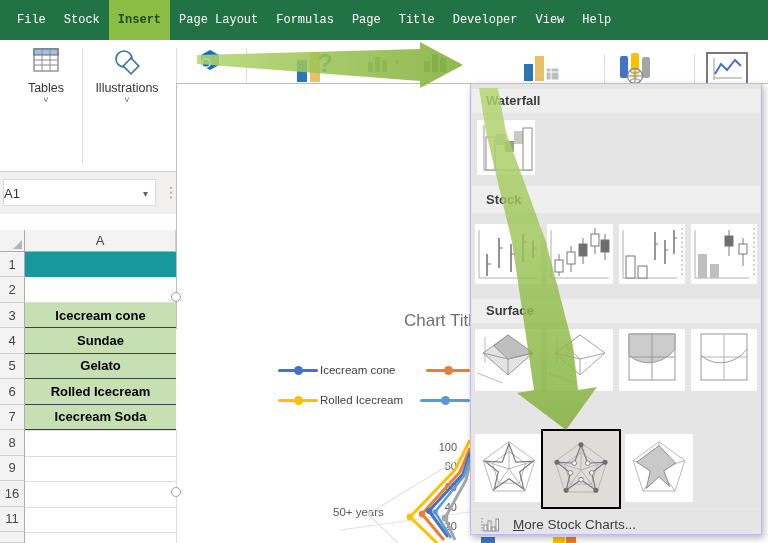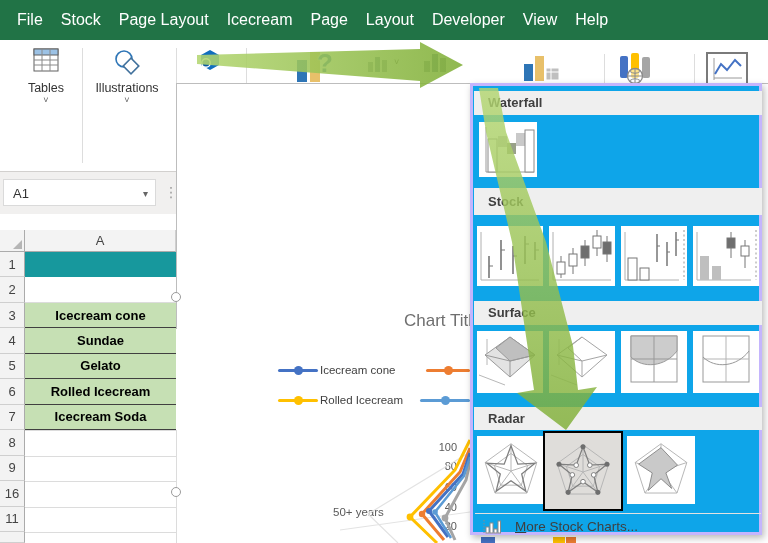--- a/index.html
+++ b/index.html
@@ -1,38 +1,38 @@
 <!DOCTYPE html>
 <html><head>
 <meta charset="utf-8">
 <style>
   html,body{margin:0;padding:0;background:#fff;}
   #app{position:relative;width:768px;height:543px;overflow:hidden;
        font-family:"Liberation Sans",sans-serif;-webkit-font-smoothing:antialiased;}
   
   .tabbar{position:absolute;left:0;top:0;width:768px;height:40px;background:#217346;
           display:flex;align-items:stretch;padding-left:8px;z-index:3;}
-  .tab{color:#fff;font-size:16px;padding:0 9px;display:flex;align-items:center;white-space:nowrap;cursor:default;}
+  .tab{color:#fff;font-size:12px;padding:0 9px;display:flex;align-items:center;white-space:nowrap;cursor:default;font-family:Liberation Mono, monospace;}
   .tab.active{background:#8CBD45;color:#1d4a1f;font-weight:bold;}
   
   .ribbon{position:absolute;left:0;top:40px;width:768px;height:131px;background:#fff;
           border-bottom:1px solid #d2d0ce;z-index:2;}
   .rdiv{position:absolute;top:8px;height:115px;width:1px;background:#ddd;}
   .bigbtn{position:absolute;top:6px;text-align:center;font-size:12.5px;color:#333;}
   .bigbtn .lbl{line-height:15px;text-align:center;}
   .chev{color:#5a5a5a;font-size:9px;line-height:8px;}
   .mini{position:absolute;}
   .wfbtn{position:absolute;left:459px;top:45px;width:54px;height:34px;background:#cbcac9;
          border:2px solid #1b5b52;display:flex;align-items:center;justify-content:center;gap:3px;z-index:4;}
   .chartsbox{position:absolute;left:384px;top:146px;width:64px;height:20px;background:#fff;
              border:2px solid #1b5b52;font-size:12.5px;color:#222;text-align:center;line-height:19px;}
   
   .fbar{position:absolute;left:0;top:171px;width:768px;height:43px;background:#f1f0ef;z-index:1;}
   .namebox{position:absolute;left:3px;top:8px;width:153px;height:27px;background:#fff;border:1px solid #dadada;
-           font-size:13px;color:#333;line-height:27px;padding-left:9px;box-sizing:border-box;}
+           font-size:13px;color:#333;line-height:27px;box-sizing:border-box;}
   .namebox .dd{position:absolute;right:7px;top:0;color:#666;font-size:10px;}
   .fdots{position:absolute;left:164px;top:13px;color:#9a9a9a;font-size:14px;letter-spacing:-2px;}
   .fbtns{position:absolute;left:190px;top:8px;width:148px;height:27px;background:#fff;border:1px solid #dadada;
          box-sizing:border-box;display:flex;align-items:center;}
   .fbtn{flex:0 0 auto;text-align:center;color:#777;font-size:13px;}
   .fx{font-family:"Liberation Serif",serif;font-style:italic;font-size:15px;color:#3f3f3f;}
   .finput{position:absolute;left:345px;top:8px;width:423px;height:27px;background:#fff;border:1px solid #dadada;
           box-sizing:border-box;font-size:13px;color:#222;line-height:26px;padding-left:15px;white-space:nowrap;overflow:hidden;}
   
   .sheet{position:absolute;left:0;top:214px;width:768px;height:329px;background:#fff;}
@@ -50,44 +50,45 @@
   .handle{position:absolute;width:10px;height:10px;border-radius:50%;background:#fff;border:1.5px solid #9b9b9b;
           box-sizing:border-box;z-index:7;}
   .ctitle{position:absolute;font-size:17px;color:#6f6f6f;white-space:nowrap;z-index:5;}
   .leg{position:absolute;display:flex;align-items:center;z-index:5;}
   .legline{width:40px;height:3px;position:relative;border-radius:2px;}
   .legline i{position:absolute;left:50%;top:50%;width:9px;height:9px;margin:-4.5px 0 0 -4.5px;border-radius:50%;display:block;}
   .leglbl{font-size:11.5px;color:#404040;margin-left:2px;white-space:nowrap;}
   .tick{position:absolute;font-size:11px;color:#595959;width:26px;text-align:right;z-index:5;}
   .cat{position:absolute;font-size:11.5px;color:#595959;z-index:5;}
   
-  .panel{position:absolute;left:470px;top:83px;width:292px;height:452px;background:#0ea5e9;border:3px solid #c4b5fd;
+  .panel{position:absolute;left:470px;top:83px;width:292px;height:452px;background:#e5e5e5;border:1px solid #c4b5fd;
          box-shadow:2px 3px 7px rgba(0,0,0,.28);z-index:20;box-sizing:border-box;}
   .sechdr{position:absolute;left:1px;width:288px;height:24px;background:#efefef;color:#3f3f3f;font-size:13px;
           font-weight:bold;line-height:24px;padding-left:14px;box-sizing:border-box;}
   .thumb{position:absolute;background:#fff;display:flex;align-items:center;justify-content:center;}
   .thumb.sel{border:2.5px solid #000;background:#dfddda;}
   .pdiv{position:absolute;left:2px;width:286px;height:1px;background:#e2e2e2;}
   .pfoot{position:absolute;left:0;width:290px;height:23px;display:flex;align-items:center;font-size:13.5px;color:#3f3f3f;}
   .pfoot svg{margin:0 14px 0 10px;}
   .accel{text-decoration:underline;}
   .frag{position:absolute;z-index:4;}
   .arrows{position:absolute;left:0;top:0;width:768px;height:543px;z-index:30;pointer-events:none;}
 </style>
 </head>
 <body>
 <div id="app">
 
 <div class="tabbar">
   <div class="tab">File</div>
   <div class="tab">Stock</div>
+  <div class="tab active">Insert</div>
   <div class="tab">Page Layout</div>
-  <div class="tab">Icecream</div>
+  <div class="tab">Formulas</div>
   <div class="tab">Page</div>
-  <div class="tab">Layout</div>
+  <div class="tab">Title</div>
   <div class="tab">Developer</div>
   <div class="tab">View</div>
   <div class="tab">Help</div>
 </div>
 
 <div class="ribbon">
 
   <div class="bigbtn" style="left:16px;width:60px;">
     <span>
       <svg width="30" height="32" viewBox="0 0 30 32">
@@ -423,21 +424,20 @@
           <path d="M33 5v46M10 28h46" stroke="#999"></path>
         </svg>
   </div>
   <div class="thumb" style="left:220px;top:245px;width:66px;height:62px;">
     <svg width="66" height="62" viewBox="0 0 66 62">
           <rect x="10" y="5" width="46" height="46" fill="#fff" stroke="#999"></rect>
           <path d="M33 5v46M10 28h46" stroke="#b5b5b5"></path>
           <path d="M10 26 C22 38 44 36 56 20" fill="none" stroke="#999"></path>
         </svg>
   </div>
-  <div class="sechdr" style="top:321px;height:23px;line-height:23px;">Radar</div>
   <div class="thumb" style="left:4px;top:350px;width:68px;height:68px;">
     <svg width="68" height="68" viewBox="0 0 70 70">
           <g stroke="#b5b5b5" fill="none">
             <polygon points="35,8 61.6,27.3 51.5,58.7 18.5,58.7 8.4,27.3"></polygon>
             <polygon points="35,18 52.1,30.4 45.6,50.6 24.4,50.6 17.9,30.4"></polygon>
             <path d="M35 36L35 8M35 36L61.6 27.3M35 36L51.5 58.7M35 36L18.5 58.7M35 36L8.4 27.3"></path>
           </g>
           <polygon points="35,10 42,29 59.7,28 46,39 50.3,57 35,46 19.7,57 24,39 10.3,28 28,29" fill="none" stroke="#7f7f7f" stroke-width="1.3"></polygon>
         </svg>
   </div>

